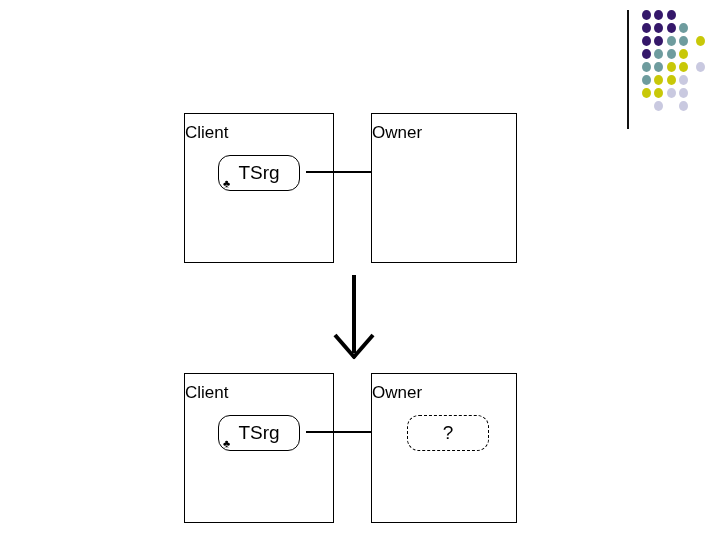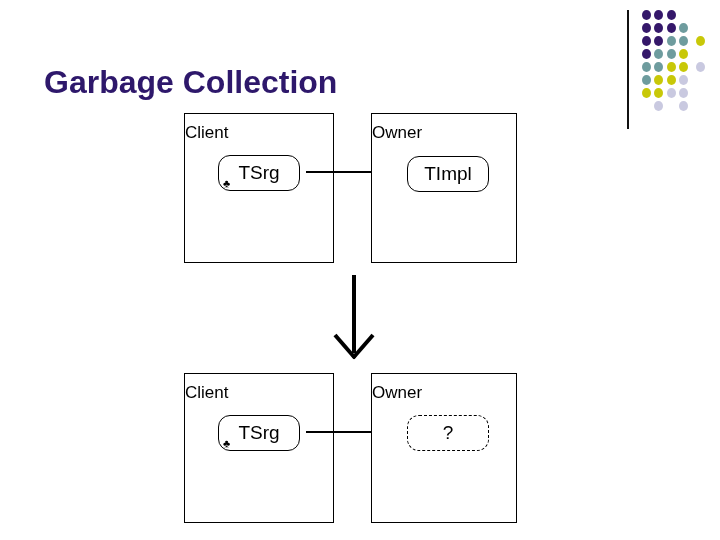--- a/index.html
+++ b/index.html
@@ -26,21 +26,20 @@
   .obj.dashed { border-style:dashed; }
   .club { position:absolute; left:4px; bottom:1px; font-size:11px; line-height:1; }
   .connector { position:absolute; height:2px; background:#000; }
   .arrow-svg { position:absolute; left:330px; top:273px; }
 </style>
 </head>
 <body>
 
 <div class="slide">
 
-  <h1 class="title" style="color: rgb(46, 24, 107);">Garbage Collection</h1>
 
   <div class="decor-line"></div>
   <div class="dots">
       <div class="dot" style="left: 641.5px; top: 10px; background: rgb(53, 24, 106);"></div>
       <div class="dot" style="left: 654px; top: 10px; background: rgb(53, 24, 106);"></div>
       <div class="dot" style="left: 666.5px; top: 10px; background: rgb(53, 24, 106);"></div>
       <div class="dot" style="left: 641.5px; top: 23px; background: rgb(53, 24, 106);"></div>
       <div class="dot" style="left: 654px; top: 23px; background: rgb(53, 24, 106);"></div>
       <div class="dot" style="left: 666.5px; top: 23px; background: rgb(53, 24, 106);"></div>
       <div class="dot" style="left: 679px; top: 23px; background: rgb(110, 156, 158);"></div>
@@ -75,23 +74,20 @@
     <div class="obj" style="left:33px; top:41px;">
       <span class="club">♣</span>
       <span>TSrg</span>
     </div>
   </div>
 
   <div class="connector" style="left:306px; top:171px; width:90px;"></div>
 
   <div class="panel" style="left:371px; top:113px; width:144px; height:148px;">
     <div class="panel-label">Owner</div>
-    <div class="obj" style="left:35px; top:42px;">
-      <span>TImpl</span>
-    </div>
   </div>
 
   <svg class="arrow-svg" width="48" height="92" viewBox="0 0 48 92">
     <line x1="24" y1="2" x2="24" y2="80" stroke="#000" stroke-width="4"></line>
     <line x1="5" y1="62" x2="25" y2="85" stroke="#000" stroke-width="4"></line>
     <line x1="43" y1="62" x2="23" y2="85" stroke="#000" stroke-width="4"></line>
   </svg>
 
   <div class="panel" style="left:184px; top:373px; width:148px; height:148px;">
     <div class="panel-label">Client</div>

